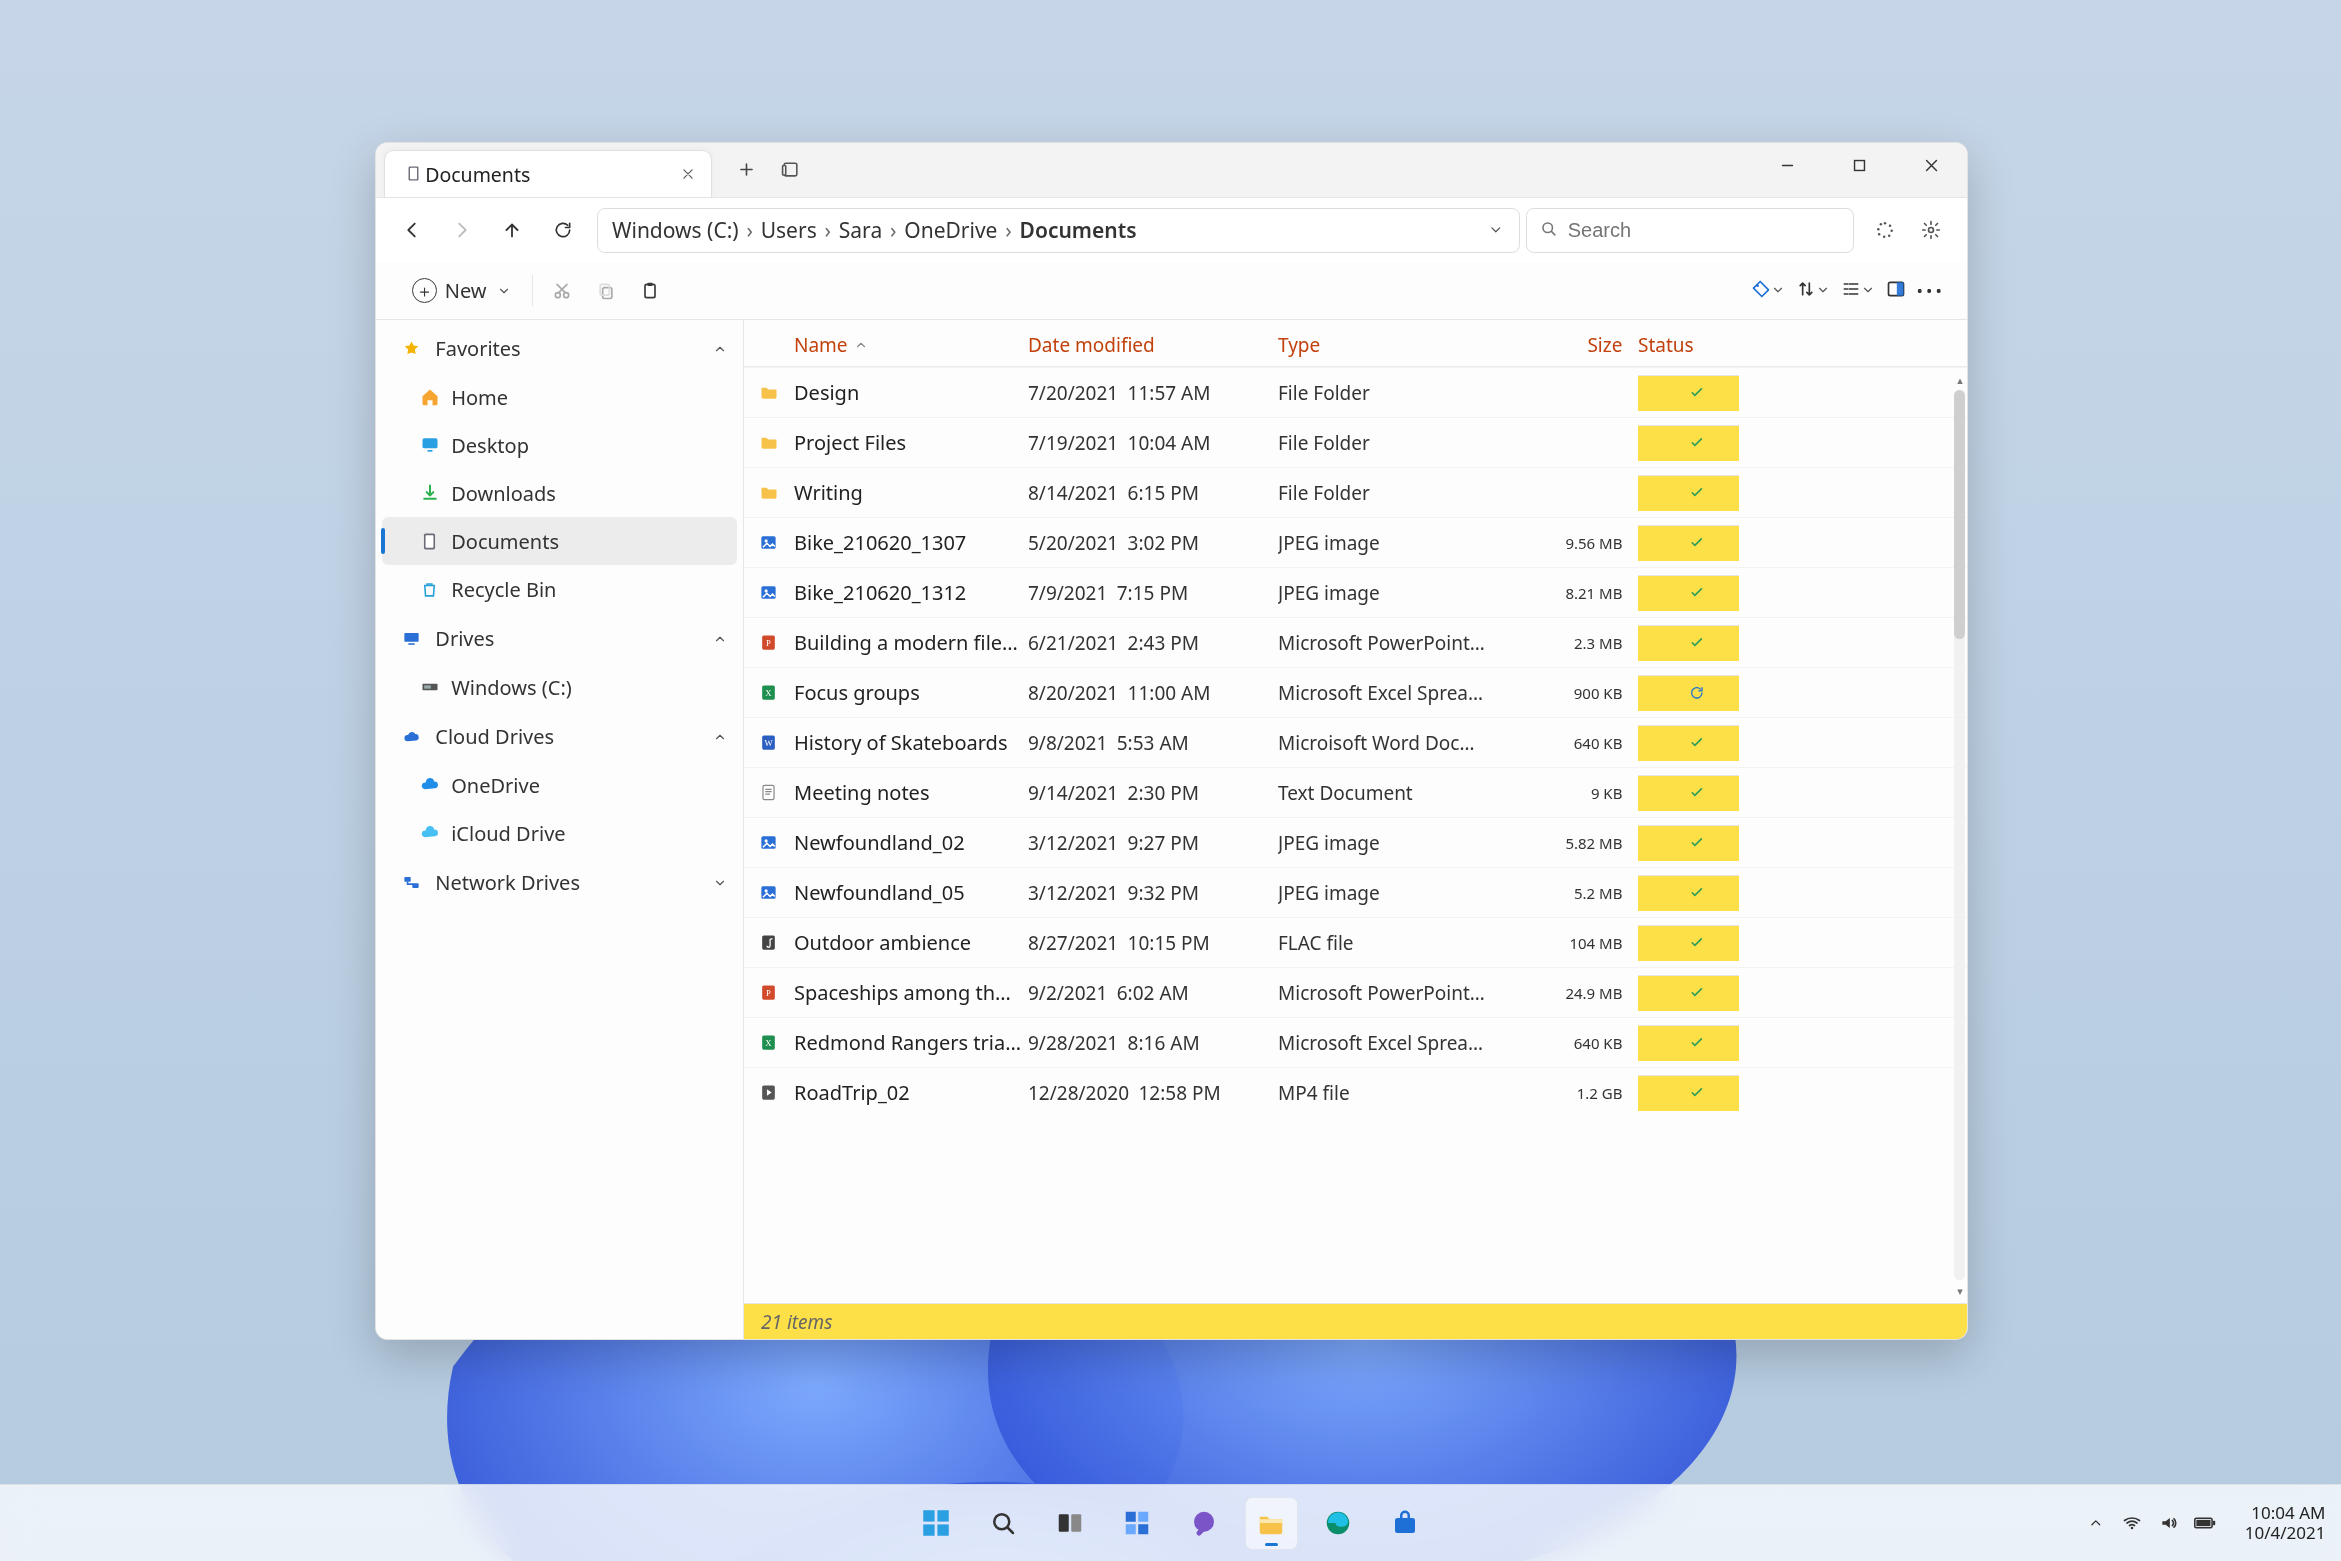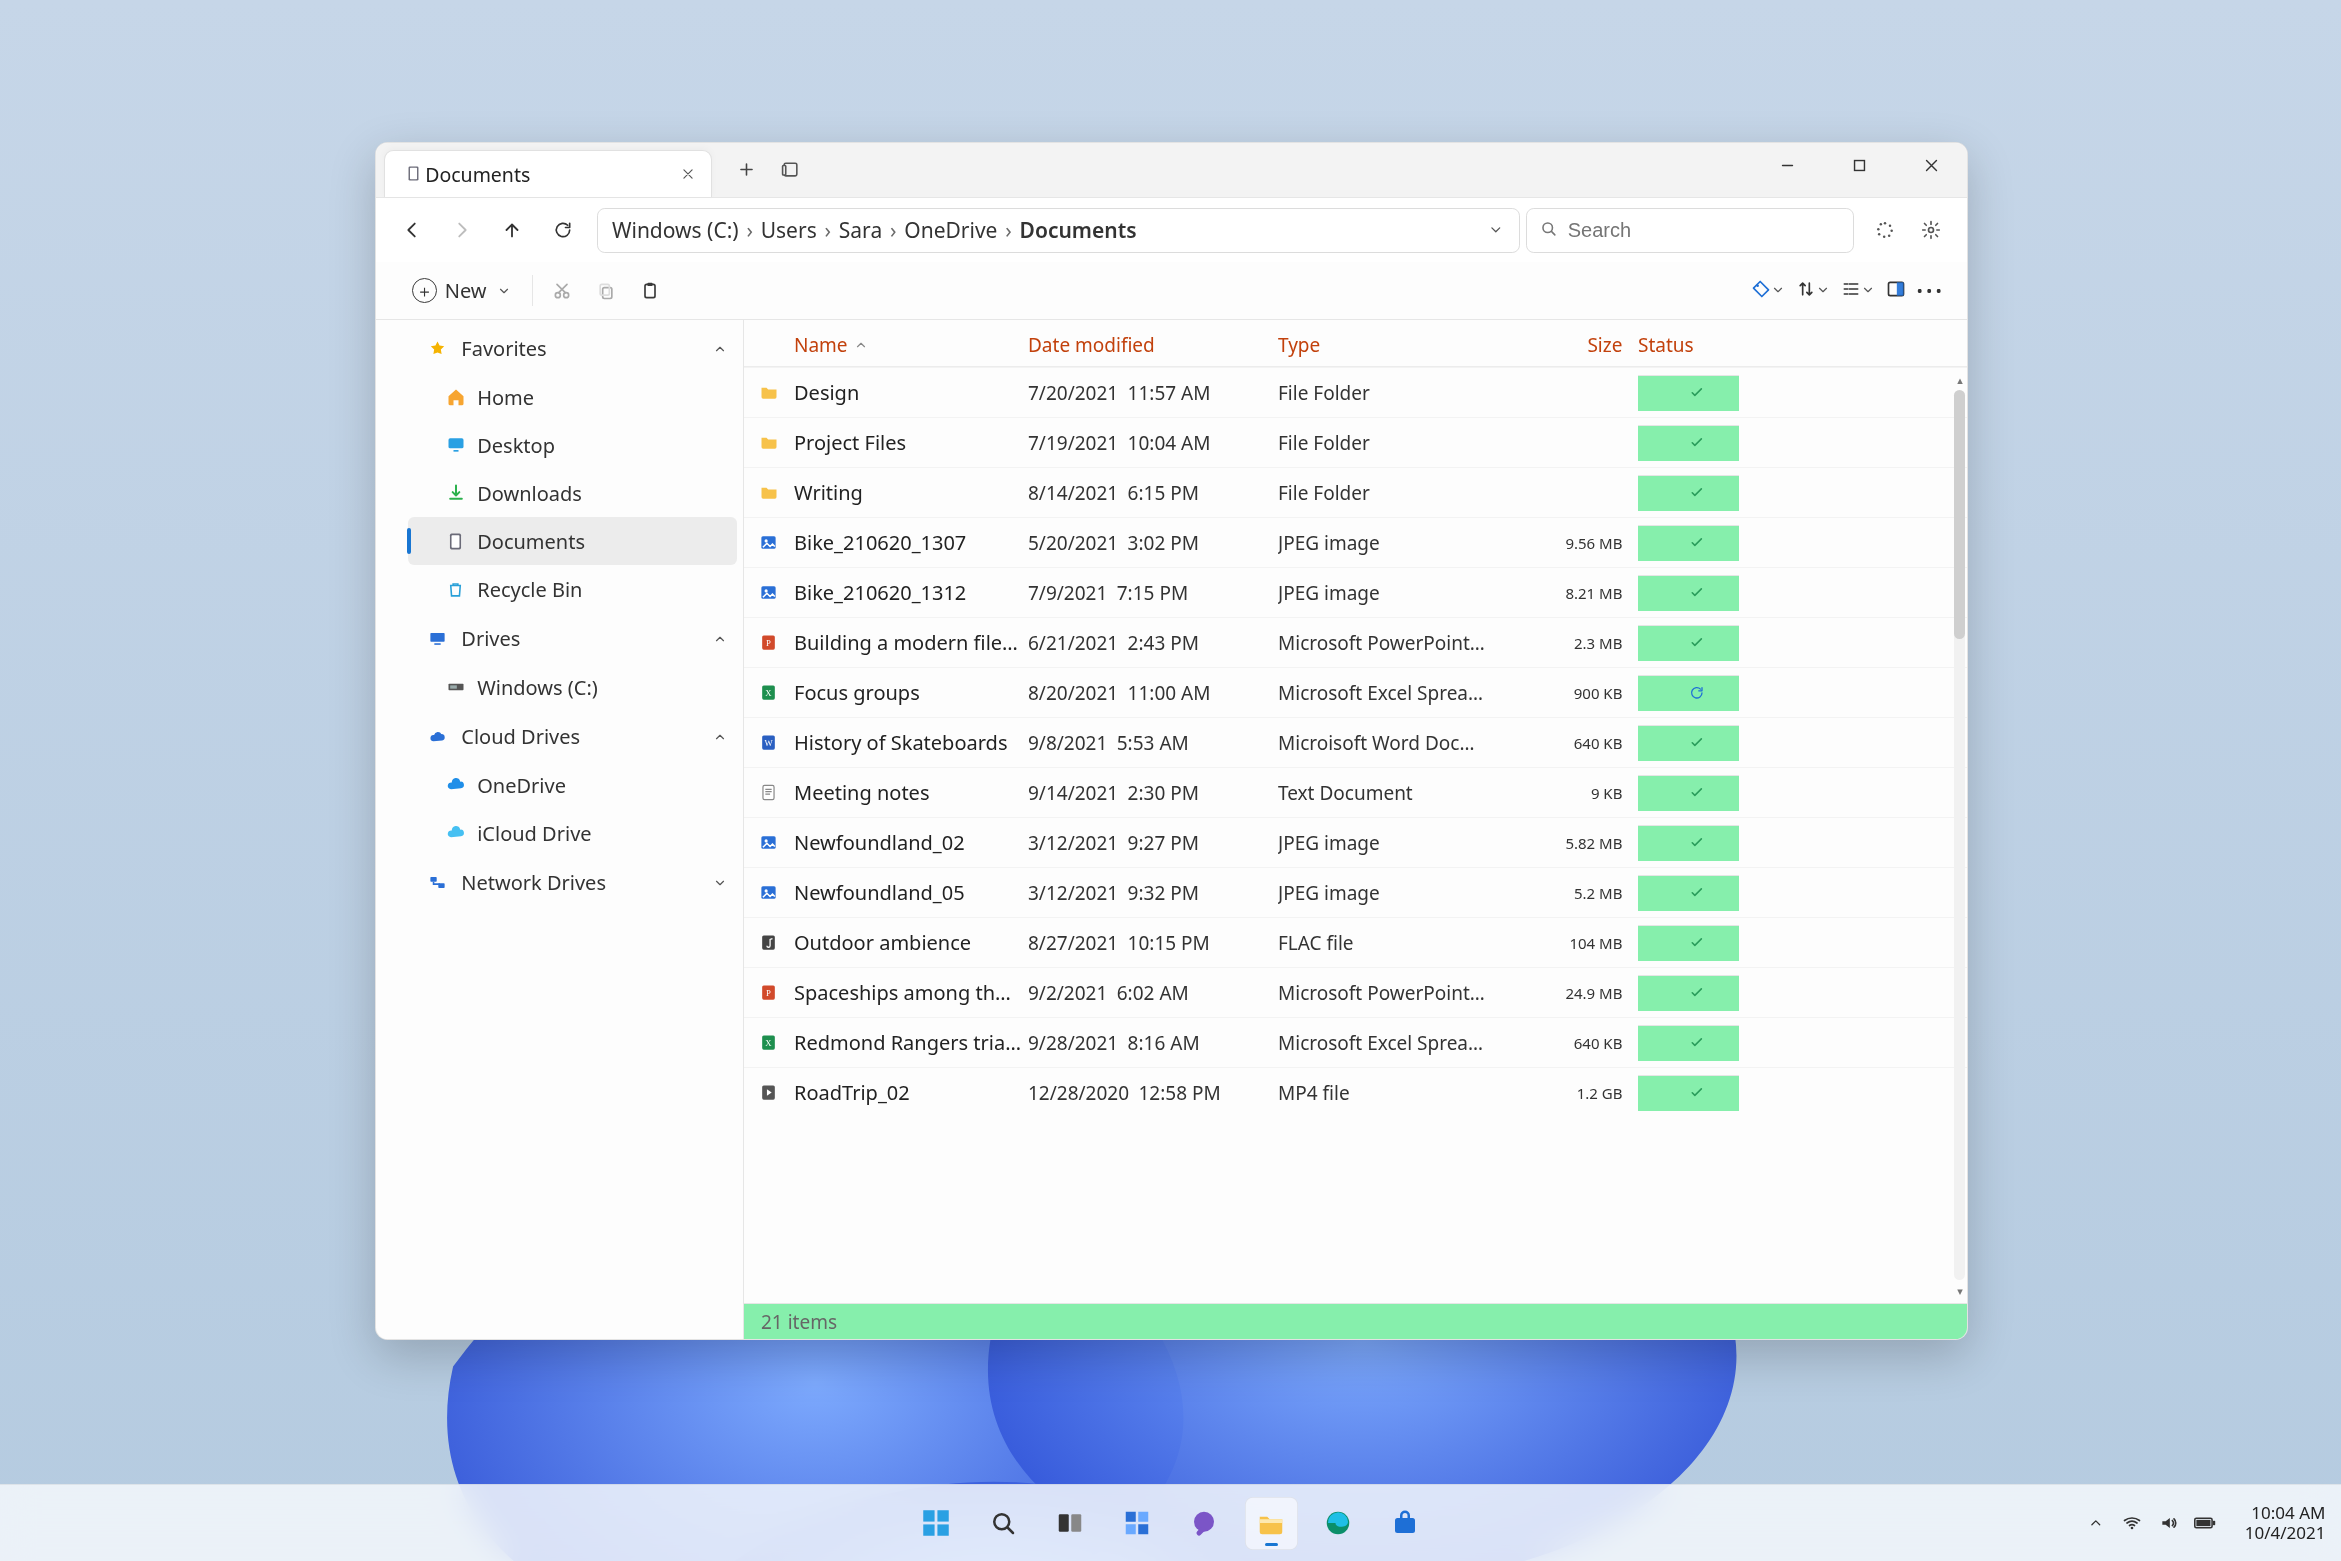--- a/index.html
+++ b/index.html
@@ -135,21 +135,20 @@
 
   
   .body { flex:1; display:flex; min-height:0; }
 
   
   .sidebar {
     width: 368px;
     border-right: 0.8px solid #e6e6e6;
     padding-top: 3.1px;
     overflow: hidden;
-    padding-left: 26px;
   }
   .navsec-hd {
     height: 50px; display:flex; align-items:center;
     padding: 0 15.6px 0 23.4px; gap: 12.5px;
     color:#333; font-size:20px;
   }
   .navsec-hd .hdicon { width: 23.4px; display:flex; justify-content:center; }
   .navsec-hd .exp { margin-left:auto; color:#555; }
   .navitem {
     position: relative;
@@ -202,21 +201,21 @@
     position:absolute; right:1.6px; top:4.7px; bottom:4.7px; width:11px;
     display:flex; flex-direction:column; align-items:center;
   }
   .vscroll .arrow { color:#777; font-size:11px; }
   .vscroll .track { flex:1; width:11px; background:#f1f1f1; border-radius:5.5px; margin:3.1px 0; position:relative; }
   .vscroll .thumb { position:absolute; left:0; right:0; top:0; height:28%; background:#cfcfcf; border-radius:5.5px; }
 
   .status {
     height: 36px; border-top: 0.8px solid #e6e6e6;
     display:flex; align-items:center; padding-left:17px;
-    font-size: 19px; color:#666; background:#86efac;
+    font-size: 19px; color:#666; background:#fde047;font-style:italic;
   }
 
   
   .taskbar {
     position:absolute; left:0; right:0; bottom:0; height:77px;
     background: rgba(245,248,252,.85);
     backdrop-filter: blur(15.6px);
     border-top:0.8px solid rgba(0,0,0,.06);
     display:flex; align-items:center; justify-content:center;
   }

